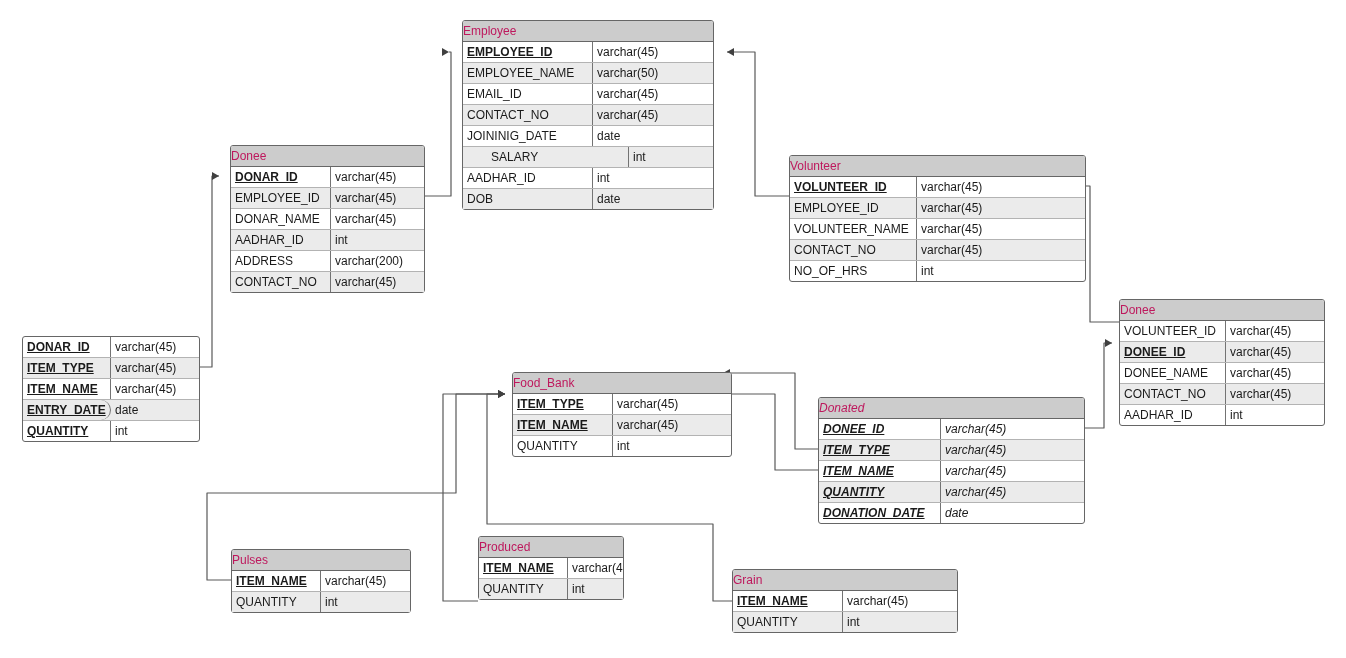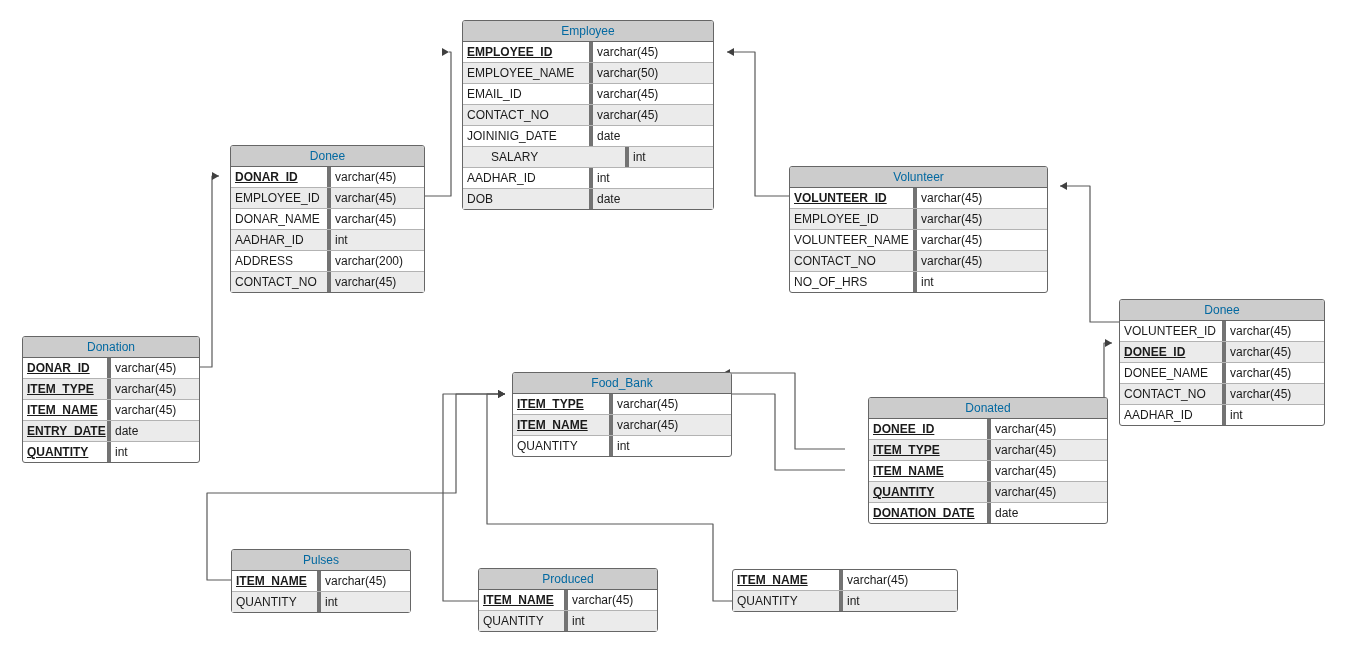--- a/index.html
+++ b/index.html
@@ -17,41 +17,41 @@
     box-sizing:border-box;
     border:1px solid #666666;
     background:#ffffff;
     border-radius:3px;
     box-shadow:0 0 0 0 rgba(0,0,0,0);
   }
   .entity-title{
     height:20px;line-height:20px;
     background:#cccccc;
     border-bottom:1px solid #666666;
-    text-align:center;
+    text-align:left;
     font-size:12px;
-    color:#0369a1;
+    color:#be185d;
     border-radius:2px 2px 0 0;
     white-space:nowrap;
     overflow:hidden;
   }
   .attr-row{
     display:flex;
     height:20px;
     line-height:20px;
     font-size:12px;
     color:#1a1a1a;
     border-bottom:1px solid #b3b3b3;
   }
   .attr-row:last-child{border-bottom:none;align-items:flex-end;}
   .attr-row.alt{background:#ebebeb;}
   .attr-name{
     box-sizing:border-box;
     padding-left:4px;
-    border-right:4px solid #737373;
+    border-right:1px solid #737373;
     white-space:nowrap;
     overflow:hidden;
   }
   .attr-type{
     box-sizing:border-box;
     padding-left:4px;
     flex:1;
     white-space:nowrap;
     overflow:hidden;
   }
@@ -150,21 +150,21 @@
       </div>
       <div class="attr-row">
         <div class="attr-name" style="width: 100px;">ADDRESS</div>
         <div class="attr-type">varchar(200)</div>
       </div>
       <div class="attr-row alt">
         <div class="attr-name" style="width: 100px;">CONTACT_NO</div>
         <div class="attr-type">varchar(45)</div>
       </div>
     </div>
-    <div class="entity" style="left: 789px; top: 155px; width: 259px; margin-top: 11px;">
+    <div class="entity" style="left: 789px; top: 155px; width: 297px;">
       <div class="entity-title">Volunteer</div>
       <div class="attr-row">
         <div class="attr-name key" style="width: 127px;">VOLUNTEER_ID</div>
         <div class="attr-type">varchar(45)</div>
       </div>
       <div class="attr-row alt">
         <div class="attr-name" style="width: 127px;">EMPLOYEE_ID</div>
         <div class="attr-type">varchar(45)</div>
       </div>
       <div class="attr-row">
@@ -197,35 +197,34 @@
       <div class="attr-row alt">
         <div class="attr-name" style="width: 106px;">CONTACT_NO</div>
         <div class="attr-type">varchar(45)</div>
       </div>
       <div class="attr-row">
         <div class="attr-name" style="width: 106px;">AADHAR_ID</div>
         <div class="attr-type">int</div>
       </div>
     </div>
     <div class="entity" style="left: 22px; top: 336px; width: 178px;">
-      <div class="entity-title">Donation</div>
       <div class="attr-row">
         <div class="attr-name key" style="width: 88px;">DONAR_ID</div>
         <div class="attr-type">varchar(45)</div>
       </div>
       <div class="attr-row alt">
         <div class="attr-name key" style="width: 88px;">ITEM_TYPE</div>
         <div class="attr-type">varchar(45)</div>
       </div>
       <div class="attr-row">
         <div class="attr-name key" style="width: 88px;">ITEM_NAME</div>
         <div class="attr-type">varchar(45)</div>
       </div>
       <div class="attr-row alt">
-        <div class="attr-name key" style="width: 88px;">ENTRY_DATE</div>
+        <div class="attr-name key" style="width: 88px; border-radius: 10px;">ENTRY_DATE</div>
         <div class="attr-type">date</div>
       </div>
       <div class="attr-row">
         <div class="attr-name key" style="width: 88px;">QUANTITY</div>
         <div class="attr-type">int</div>
       </div>
     </div>
     <div class="entity" style="left: 512px; top: 342px; width: 220px; margin-top: 30px;">
       <div class="entity-title">Food_Bank</div>
       <div class="attr-row">
@@ -234,21 +233,21 @@
       </div>
       <div class="attr-row alt">
         <div class="attr-name key" style="width: 100px;">ITEM_NAME</div>
         <div class="attr-type">varchar(45)</div>
       </div>
       <div class="attr-row">
         <div class="attr-name" style="width: 100px;">QUANTITY</div>
         <div class="attr-type">int</div>
       </div>
     </div>
-    <div class="entity" style="left: 868px; top: 397px; width: 240px;">
+    <div class="entity" style="left: 818px; top: 397px; width: 267px; font-style: italic;">
       <div class="entity-title">Donated</div>
       <div class="attr-row">
         <div class="attr-name key" style="width: 122px;">DONEE_ID</div>
         <div class="attr-type">varchar(45)</div>
       </div>
       <div class="attr-row alt">
         <div class="attr-name key" style="width: 122px;">ITEM_TYPE</div>
         <div class="attr-type">varchar(45)</div>
       </div>
       <div class="attr-row">
@@ -268,32 +267,33 @@
       <div class="entity-title">Pulses</div>
       <div class="attr-row">
         <div class="attr-name key" style="width: 89px;">ITEM_NAME</div>
         <div class="attr-type">varchar(45)</div>
       </div>
       <div class="attr-row alt">
         <div class="attr-name" style="width: 89px;">QUANTITY</div>
         <div class="attr-type">int</div>
       </div>
     </div>
-    <div class="entity" style="left: 478px; top: 568px; width: 180px;">
+    <div class="entity" style="left: 478px; top: 536px; width: 146px;">
       <div class="entity-title">Produced</div>
       <div class="attr-row">
         <div class="attr-name key" style="width: 89px;">ITEM_NAME</div>
         <div class="attr-type">varchar(45)</div>
       </div>
       <div class="attr-row alt">
         <div class="attr-name" style="width: 89px;">QUANTITY</div>
         <div class="attr-type">int</div>
       </div>
     </div>
     <div class="entity" style="left: 732px; top: 569px; width: 226px;">
+      <div class="entity-title">Grain</div>
       <div class="attr-row">
         <div class="attr-name key" style="width: 110px;">ITEM_NAME</div>
         <div class="attr-type">varchar(45)</div>
       </div>
       <div class="attr-row alt">
         <div class="attr-name" style="width: 110px;">QUANTITY</div>
         <div class="attr-type">int</div>
       </div>
     </div>
   </div>

